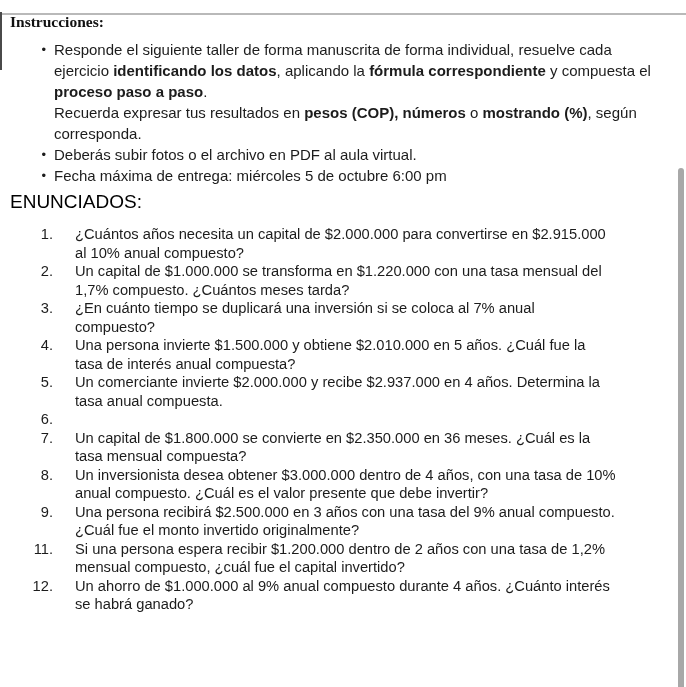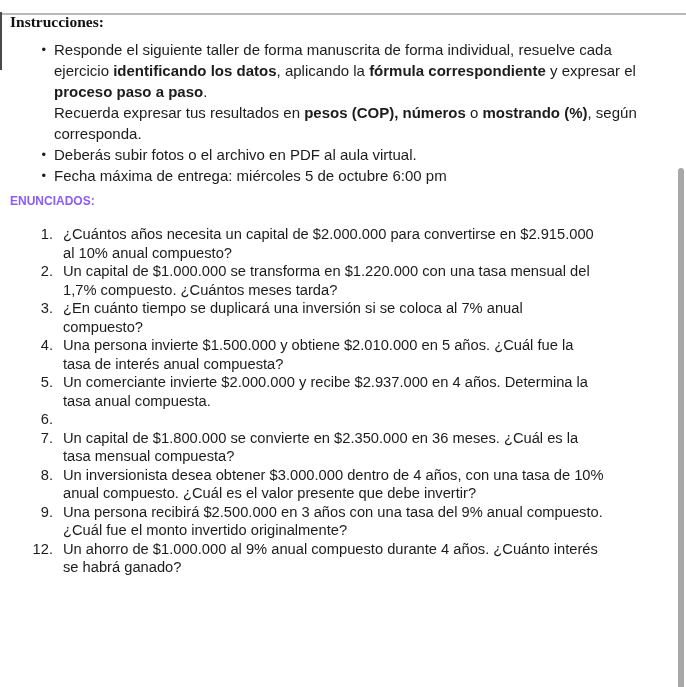--- a/index.html
+++ b/index.html
@@ -36,45 +36,45 @@
   .instructions-list {
     list-style: none; margin: 8px 0 0 0; padding: 0;
     font-size: 15px; line-height: 21px;
   }
   .instructions-list li { display: flex; align-items: flex-start; }
   .b-marker { flex: none; width: 46px; text-align: right; font-size: 13px; }
   .b-text { margin-left: 8px; white-space: pre-line; }
   .bold { font-weight: bold; }
   .enunciados-title {
     margin: 6px 0 0 10px;
-    font-size: 12px; line-height: 19px; font-weight: bold;
-    color: #8b5cf6;
+    font-size: 19px; line-height: 19px; font-weight: normal;
+    color: #000000;
   }
   .enunciados-list {
     list-style: none; margin: 14px 0 0 0; padding: 0;
     font-size: 14.7px; line-height: 18.5px;
   }
   .enunciados-list li { display: flex; align-items: flex-start; }
   .e-num { flex: none; width: 53px; text-align: right; }
-  .e-text { margin-left: 10px; white-space: pre-line; }
+  .e-text { margin-left: 22px; white-space: pre-line; }
 </style>
 </head>
 <body>
 
 <div class="page">
   <div class="top-border"></div>
   <div class="left-border"></div>
 
   <div class="doc-title">Instrucciones:</div>
 
   <ul class="instructions-list" id="instructions-list">
       <li>
         <span class="b-marker">•</span>
         <span class="b-text"><span>Responde el siguiente taller de forma manuscrita de forma individual, resuelve cada
-ejercicio </span><span class="bold">identificando los datos</span><span>, aplicando la </span><span class="bold">fórmula correspondiente</span><span> y expresar el
+ejercicio </span><span class="bold">identificando los datos</span><span>, aplicando la </span><span class="bold">fórmula correspondiente</span><span> y compuesta el
 </span><span class="bold">proceso paso a paso</span><span>.
 Recuerda expresar tus resultados en </span><span class="bold">pesos (COP), números</span><span> o </span><span class="bold">mostrando (%)</span><span>, según
 corresponda.</span></span>
       </li>
       <li>
         <span class="b-marker">•</span>
         <span class="b-text"><span>Deberás subir fotos o el archivo en PDF al aula virtual.</span></span>
       </li>
       <li>
         <span class="b-marker">•</span>
@@ -122,20 +122,25 @@
         <span class="e-num">8.</span>
         <span class="e-text">Un inversionista desea obtener $3.000.000 dentro de 4 años, con una tasa de 10%
 anual compuesto. ¿Cuál es el valor presente que debe invertir?</span>
       </li>
       <li>
         <span class="e-num">9.</span>
         <span class="e-text">Una persona recibirá $2.500.000 en 3 años con una tasa del 9% anual compuesto.
 ¿Cuál fue el monto invertido originalmente?</span>
       </li>
       <li>
+        <span class="e-num">11.</span>
+        <span class="e-text">Si una persona espera recibir $1.200.000 dentro de 2 años con una tasa de 1,2%
+mensual compuesto, ¿cuál fue el capital invertido?</span>
+      </li>
+      <li>
         <span class="e-num">12.</span>
         <span class="e-text">Un ahorro de $1.000.000 al 9% anual compuesto durante 4 años. ¿Cuánto interés
 se habrá ganado?</span>
       </li>
     </ol>
 
   <div class="scrollbar-thumb"></div>
 </div>
 
 </body></html>

